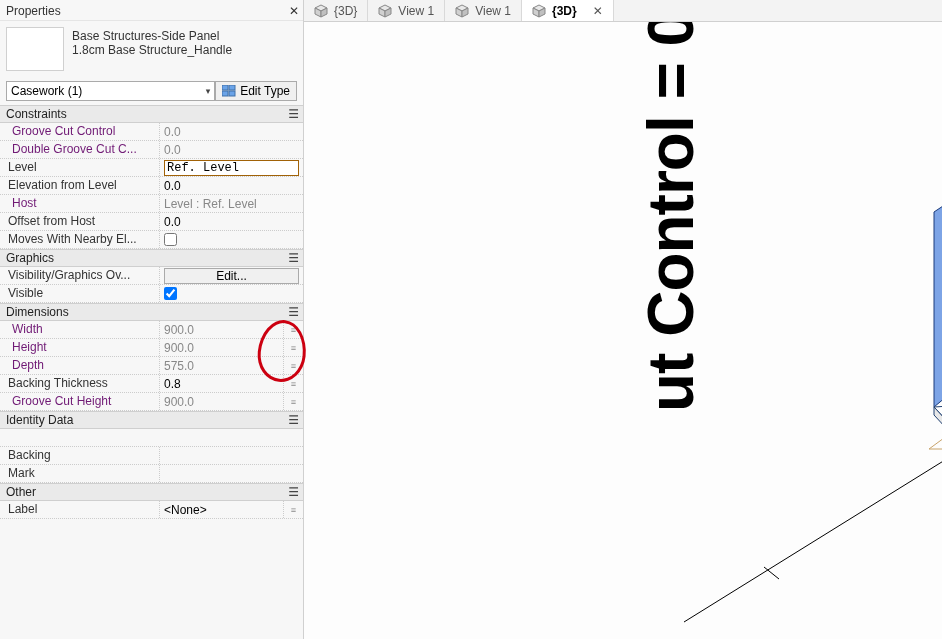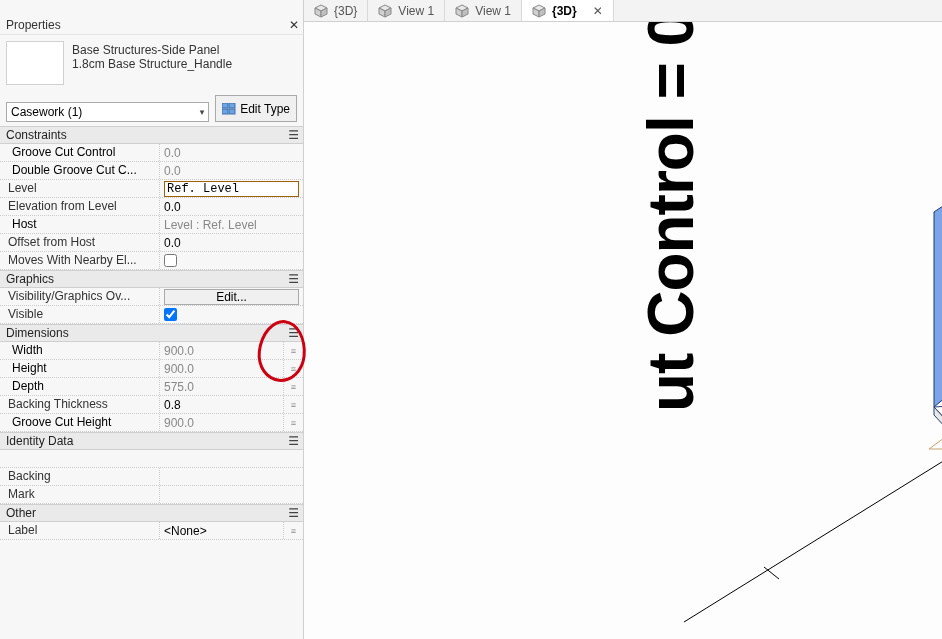--- a/index.html
+++ b/index.html
@@ -1,38 +1,38 @@
 <!DOCTYPE html>
 <html><head>
 <meta charset="utf-8">
 <style>
   * { box-sizing: border-box; }
   html, body { margin:0; padding:0; width:942px; height:639px; font-family:"Segoe UI",Arial,sans-serif; font-size:12px; overflow:hidden; background:#fff; }
   .app { display:flex; height:100%; }
   
   .props { width:304px; background:#f7f7f7; border-right:1px solid #d0d0d0; display:flex; flex-direction:column; }
-  .props-title { display:flex; align-items:center; justify-content:space-between; padding:18px 4px 2px 6px; background:#f7f7f7; border-bottom:1px solid #e5e5e5; }
+  .props-title { display:flex; align-items:center; justify-content:space-between; padding:4px 4px 2px 6px; background:#f7f7f7; border-bottom:1px solid #e5e5e5; }
   .props-title span { font-weight:400; color:#333; }
   .props-title .x { color:#333; font-size:12px; line-height:12px; cursor:pointer; }
   .type-row { display:flex; padding:6px 6px 10px 6px; gap:8px; }
   .type-icon { width:58px; height:44px; background:#fff; border:1px solid #d0d0d0; }
   .type-text { font-size:12px; color:#333; line-height:14px; padding-top:2px; }
-  .selector-row { display:flex; align-items:flex-end; padding:0 6px 4px 6px; gap:6px; }
+  .selector-row { display:flex; align-items:flex-start; padding:0 6px 4px 6px; }
   .selector { flex:1; display:flex; align-items:center; justify-content:space-between; background:#fff; border:1px solid #aaa; padding:1px 4px; height:20px; }
   .chev { font-size:9px; color:#444; }
-  .edit-type { display:flex; align-items:center; gap:4px; background:#f0f0f0; border:1px solid #aaa; padding:1px 6px; height:27px; cursor:pointer; }
+  .edit-type { display:flex; align-items:center; gap:4px; background:#f0f0f0; border:1px solid #aaa; padding:1px 6px; height:20px; cursor:pointer; }
   .et-icon { display:inline-block; width:14px; height:12px; }
   .et-icon svg { display:block; }
   
   .group-hd { display:flex; align-items:center; justify-content:space-between; background:#eaeaea; border-top:1px solid #cfcfcf; border-bottom:1px solid #cfcfcf; padding:1px 4px 1px 6px; font-size:12px; color:#222; }
   .group-hd .chev2 { font-size:12px; color:#444; }
   .row { display:flex; align-items:stretch; border-bottom:1px dotted #ccc; height:18px; }
   .row .label { width:160px; padding:1px 2px 1px 8px; color:#333; overflow:hidden; text-overflow:ellipsis; white-space:nowrap; border-right:1px dotted #ccc; }
   .row .value { flex:1; padding:1px 4px; display:flex; align-items:center; }
-  .row.dim .label { color:#000000;padding-left:12px; }
+  .row.dim .label { color:#701a75;padding-left:12px; }
   .row.dim .value { color:#888; }
   .row .tinybtn { width:20px; display:flex; align-items:center; justify-content:center; color:#888; font-size:9px; border-left:1px dotted #ccc; }
   .val-input { border:1px solid #a16207; background:#fff; padding:2px 2px; height:16px; font-size:12px; font-family:Liberation Mono, monospace; width:100%; }
   .val-plain { font-size:12px; }
   .val-btn { border:1px solid #aaa; background:#f0f0f0; width:100%; text-align:center; height:16px; line-height:14px; font-size:12px; cursor:pointer; }
   input[type=checkbox]{ margin:0; }
   
   .right { flex:1; position:relative; background:#000000; }
   .tabs { display:flex; align-items:center; height:22px; background:#f3f3f3; border-bottom:1px solid #d0d0d0; width:100%; }
   .tab { display:flex; align-items:center; gap:6px; height:100%; padding:0 10px; color:#555; border-right:1px solid #d9d9d9; font-size:12px; cursor:pointer; }

